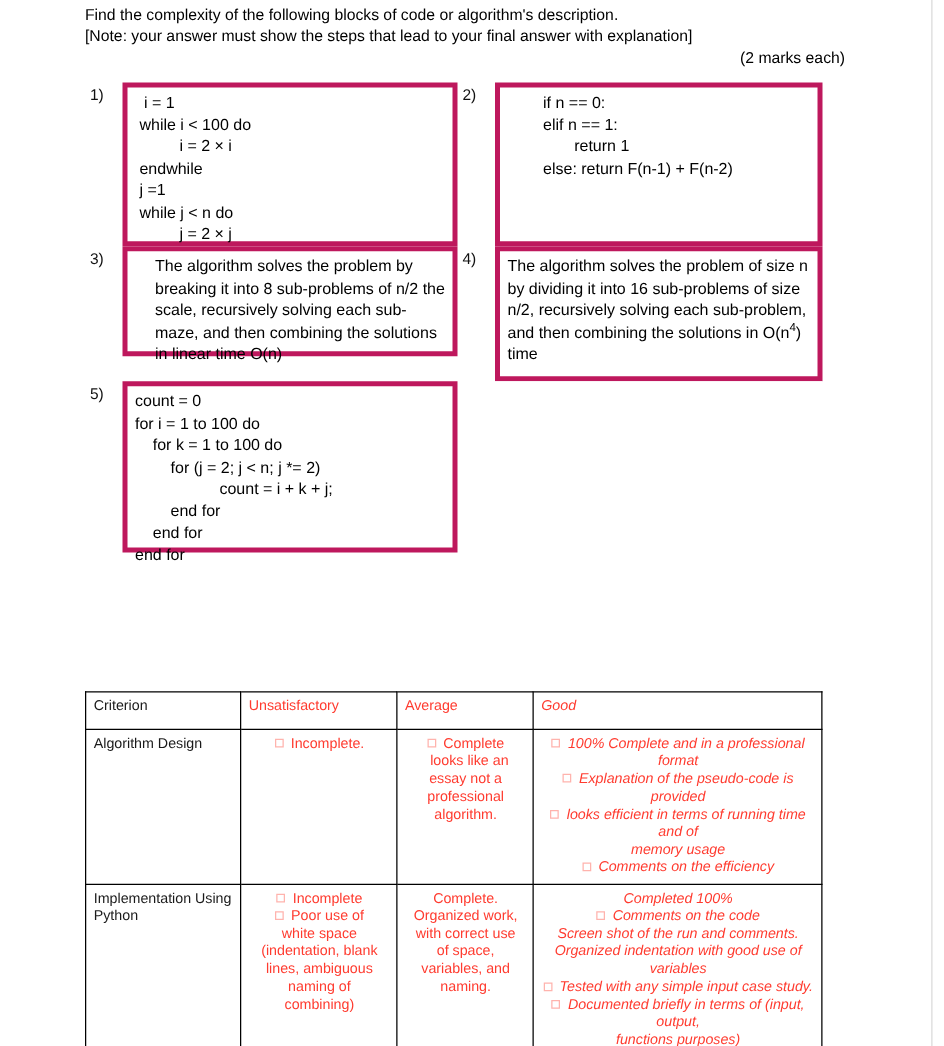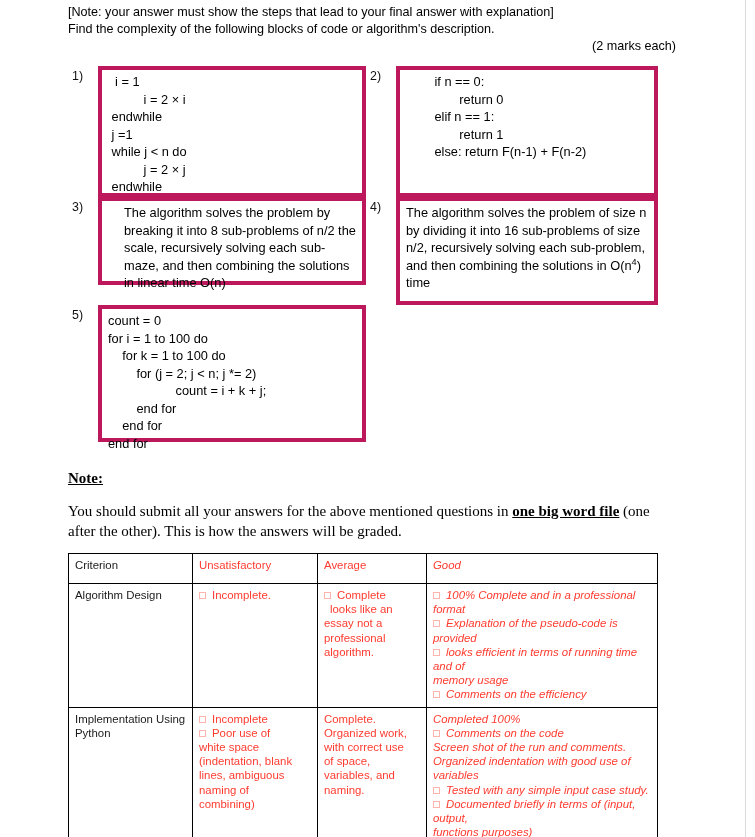--- a/index.html
+++ b/index.html
@@ -145,55 +145,55 @@
   .bul {
     display: inline-block;
     width: 7px; height: 7px;
     border: 1px solid #ffb3ad;
     margin-right: 6px;
     position: relative;
     top: 0px;
     box-sizing: border-box;
     vertical-align: baseline;
   }
-  .item { display: block; }
+  .item { display: block; text-align: center; }
   .item .txt { }
   .indent { padding-left: 6px; display: block; }
 </style>
 </head>
 <body>
 
 <div class="page">
 
   <div class="intro">
+    <div class="line">Find the complexity of the following blocks of code or algorithm's description.</div>
     <div class="line">[Note: your answer must show the steps that lead to your final answer with explanation]</div>
-    <div class="line">Find the complexity of the following blocks of code or algorithm's description.</div>
     <div class="marks">(2 marks each)</div>
   </div>
 
   <div class="qgrid">
 
     <div class="qrow">
       <div class="qcell col-l">
         <div class="qnum">1)</div>
         <div class="qbox w-left h1box">
           <div class="code-line">  i = 1</div>
+          <div class="code-line"> while i &lt; 100 do</div>
           <div class="code-line">          i = 2 × i</div>
           <div class="code-line"> endwhile</div>
           <div class="code-line"> j =1</div>
           <div class="code-line"> while j &lt; n do</div>
           <div class="code-line">          j = 2 × j</div>
           <div class="code-line"> endwhile</div>
         </div>
       </div>
       <div class="qcell col-r">
         <div class="qnum">2)</div>
         <div class="qbox w-right h2box">
           <div class="code-line">        if n == 0:</div>
-          <div class="code-line">               return 0</div>
           <div class="code-line">        elif n == 1:</div>
           <div class="code-line">               return 1</div>
           <div class="code-line">        else: return F(n-1) + F(n-2)</div>
         </div>
       </div>
     </div>
 
     <div class="qrow">
       <div class="qcell col-l">
         <div class="qnum">3)</div>
@@ -224,24 +224,20 @@
         </div>
       </div>
       <div class="qcell col-r">
         <div class="qnum"></div>
         <div class="qbox nob w-right"></div>
       </div>
     </div>
 
   </div>
 
-  <div class="note-wrap">
-    <div class="note-head">Note:</div>
-    <div class="note-body"><span>You should submit all your answers for the above mentioned questions in </span><b>one big word file</b><span> (one after the other). This is how the answers will be graded.</span></div>
-  </div>
 
   <table class="rubric">
     <tbody>
       <tr class="head">
         <td class="c-crit hd-crit">Criterion</td>
         <td class="c-uns hd-red">Unsatisfactory</td>
         <td class="c-avg hd-red">Average</td>
         <td class="c-good hd-red">Good</td>
       </tr>
       <tr>

